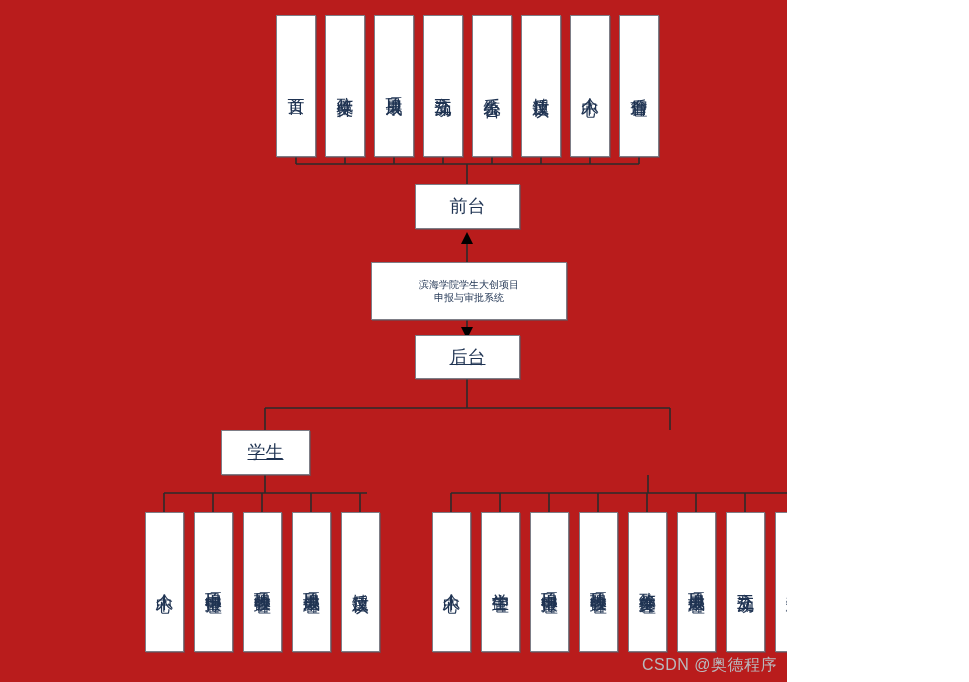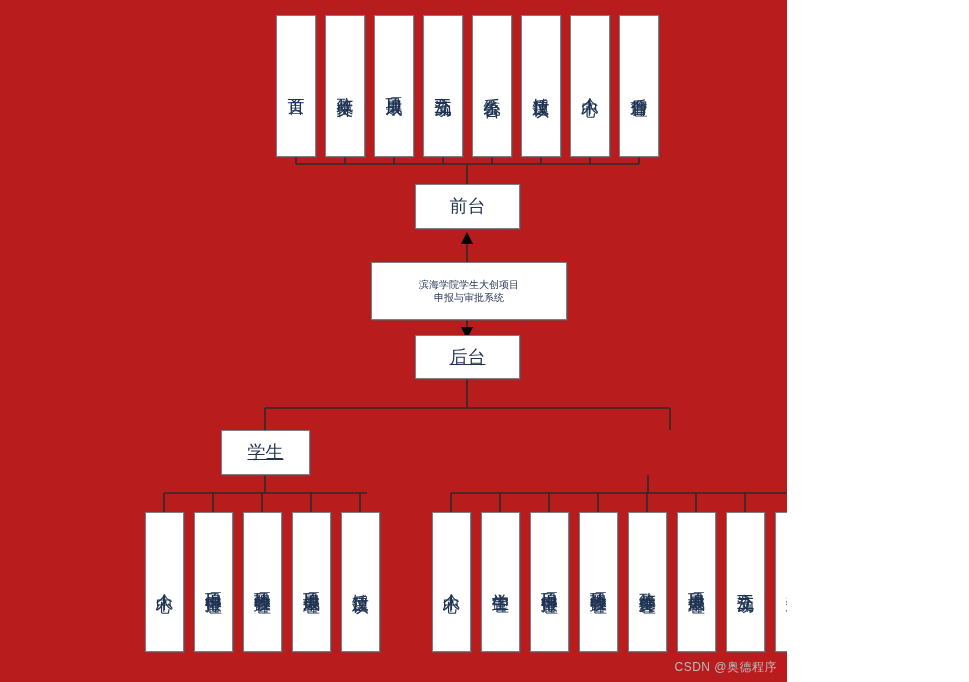--- a/index.html
+++ b/index.html
@@ -54,21 +54,21 @@
     font-size: 10px;
     line-height: 1.35;
     padding: 4px 6px;
     white-space: pre-line;
   }
   .watermark {
     position: absolute;
     right: 10px;
     bottom: 6px;
     color: #b9b9bd;
-    font-size: 12px;
+    font-size: 16px;
     font-family: "Liberation Sans", sans-serif;
     letter-spacing: 0.5px;
     z-index: 3;
     white-space: nowrap;
   }
 </style>
 </head>
 <body>
 
 <div id="diagram">

